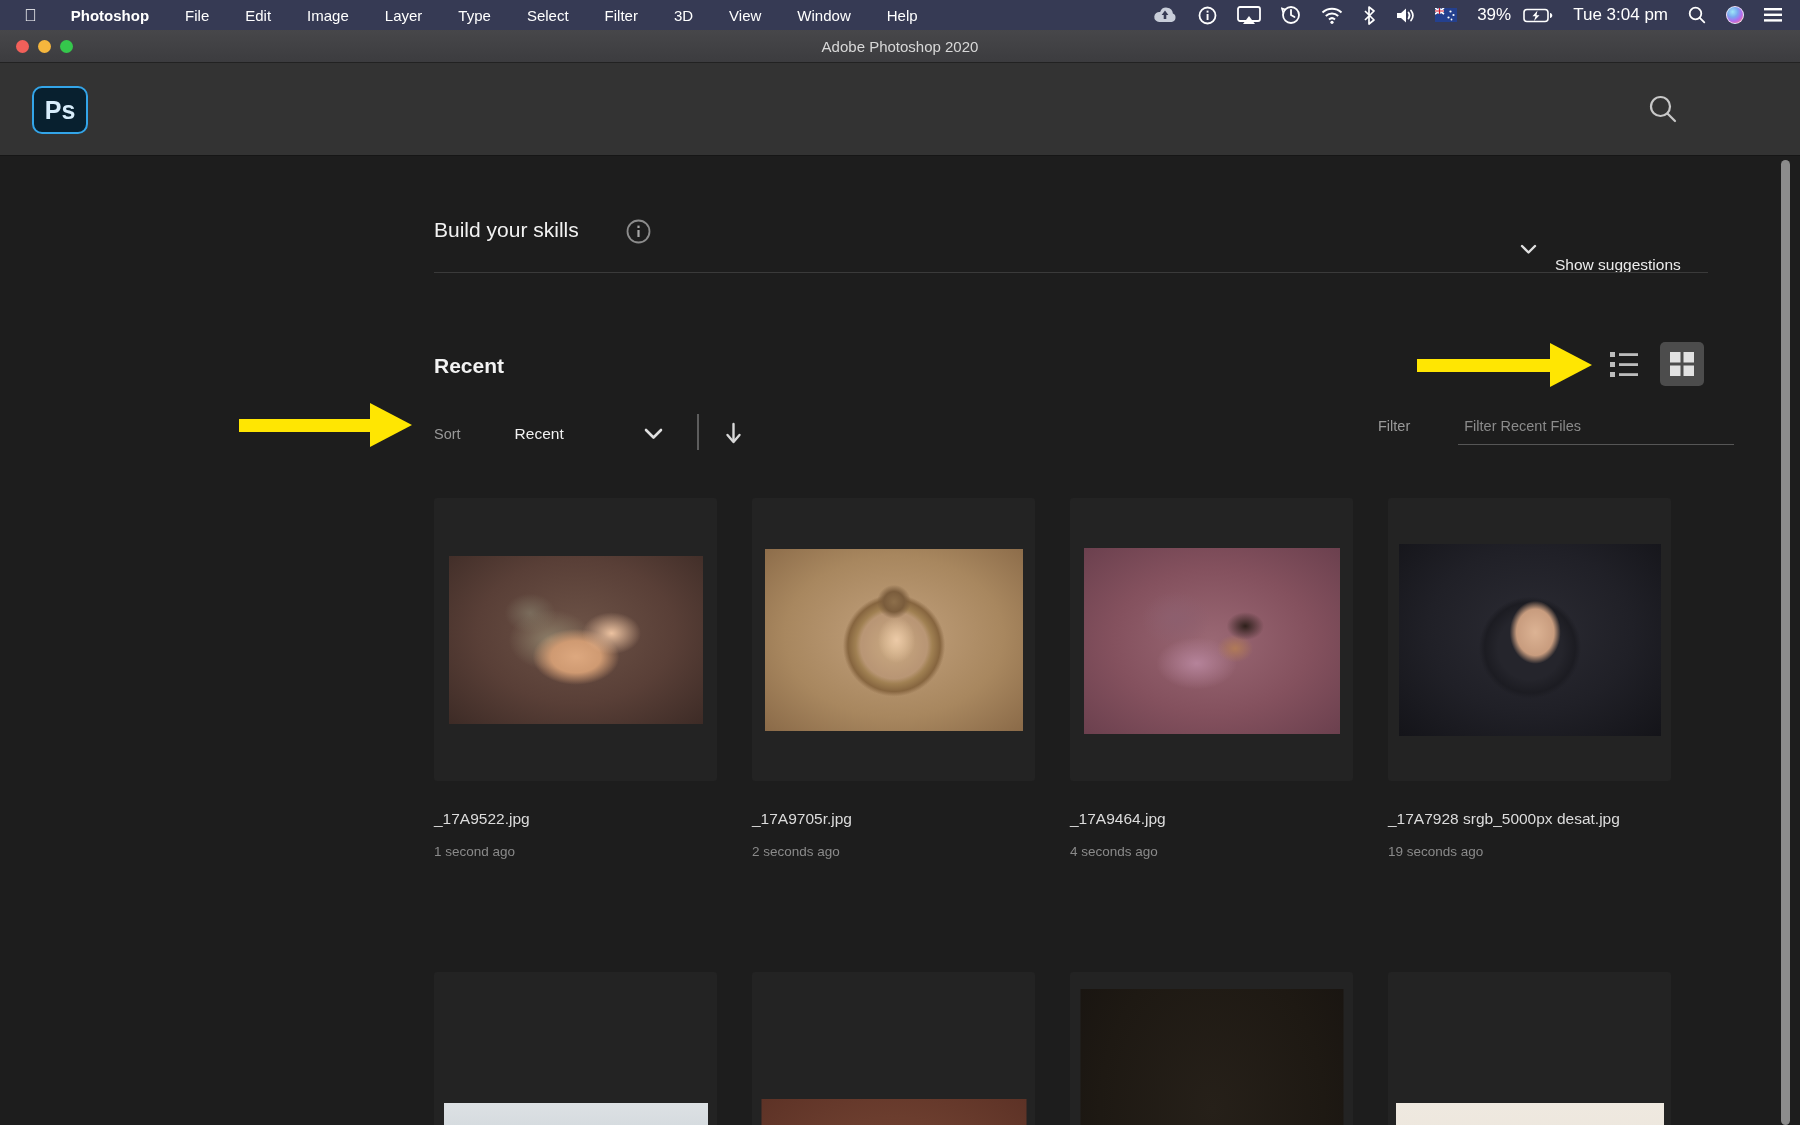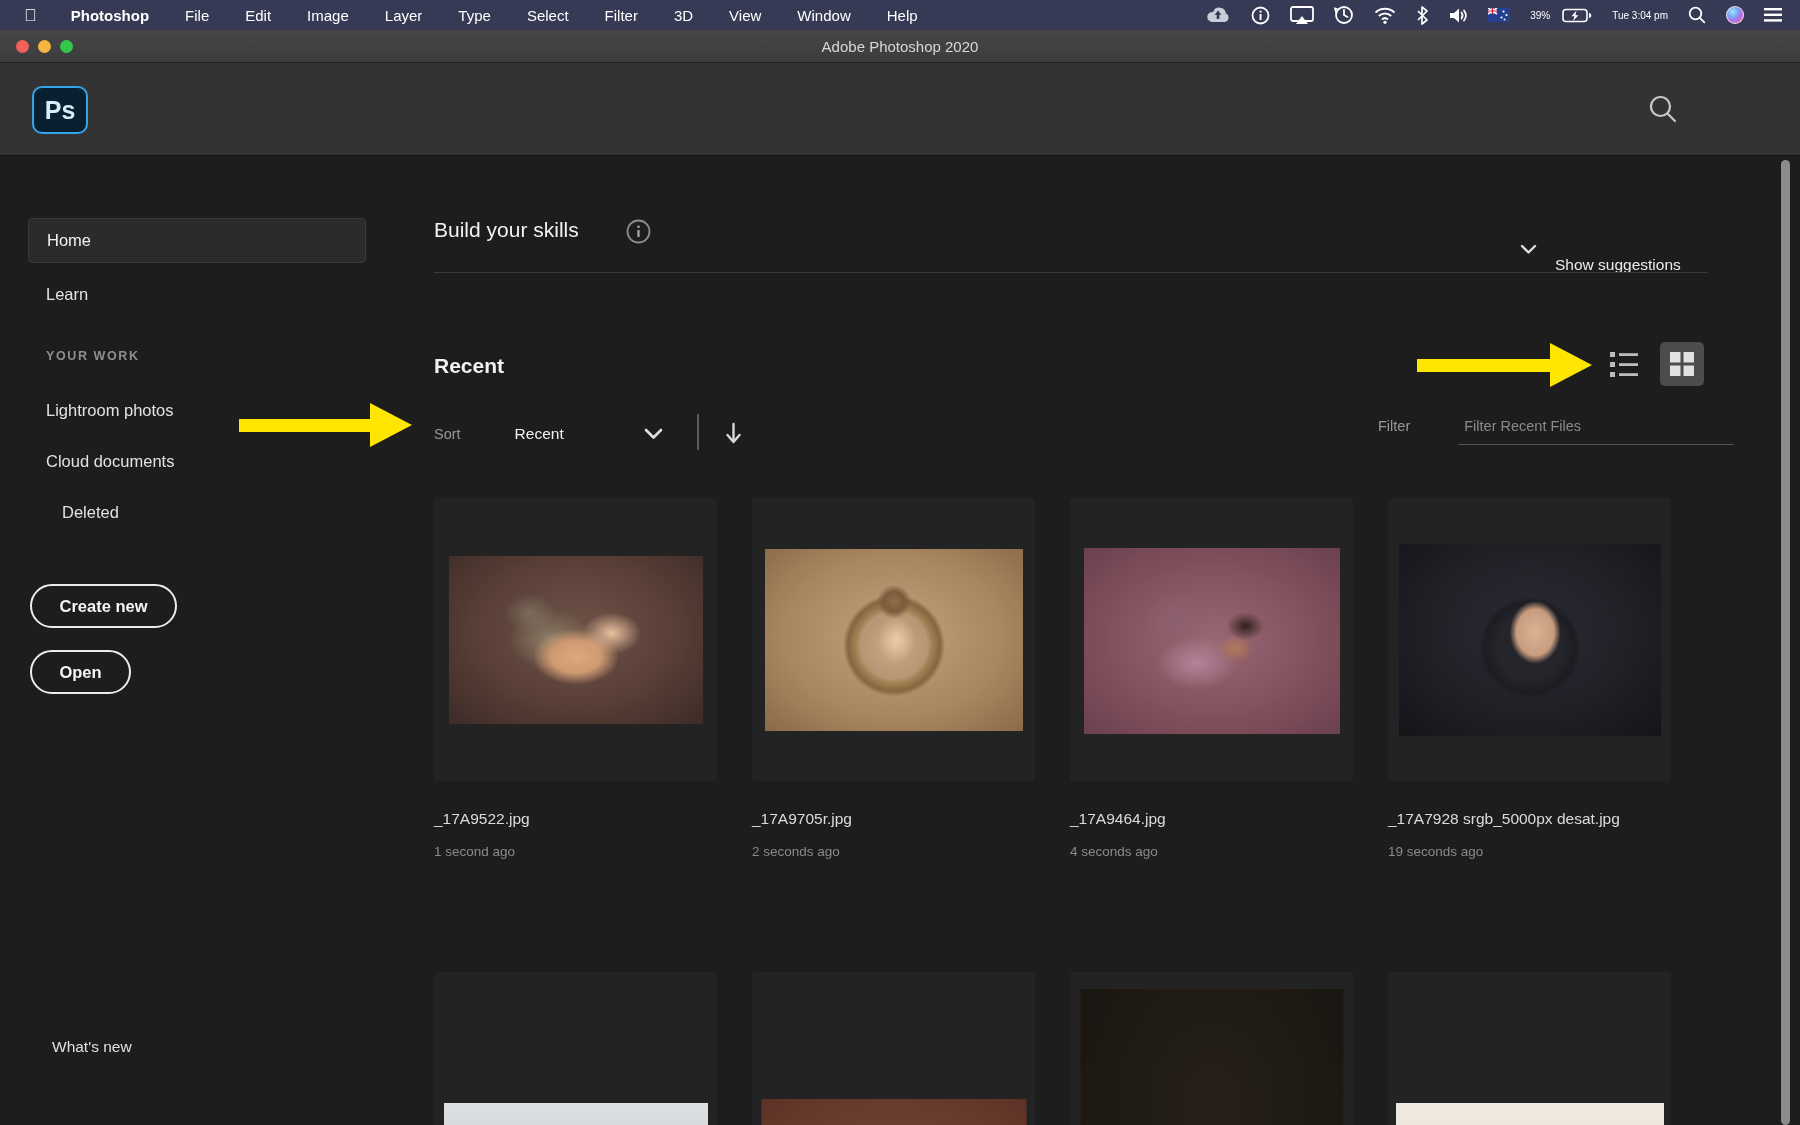--- a/index.html
+++ b/index.html
@@ -16,21 +16,21 @@
     position:absolute; left:0; top:0; width:1800px; height:30px;
     background:#363a54; color:#fff; display:flex; align-items:center;
     font-size:15px;
   }
   .menubar .apple { margin-left:24px; font-size:17px; line-height:1; }
   .menu-left { display:flex; align-items:flex-start; gap:36px; margin-left:34px; }
   .menu-item { color:#fff; white-space:nowrap; }
   .menu-item.app-name { font-weight:bold; }
   .menu-right { position:absolute; right:18px; top:0; height:30px; display:flex; align-items:center; gap:20px; }
   .status-icon { display:flex; align-items:center; }
-  .menu-text { color:#fff; font-size:10px; white-space:nowrap; }
+  .menu-text { color:#fff; font-size:17px; white-space:nowrap; }
   .siri-circle {
     width:18px; height:18px; border-radius:50%;
     background:radial-gradient(circle at 35% 30%, #9fe6f7 0%, #7aa8f0 35%, #b06ef0 60%, #f06fa0 85%);
     border:1px solid rgba(255,255,255,.75);
   }
 
   
   .titlebar {
     position:absolute; left:0; top:30px; width:1800px; height:33px;
     background:linear-gradient(180deg,#47474a 0%,#3c3c3f 100%);
@@ -317,33 +317,20 @@
   <div class="app-header">
     <div class="ps-logo">Ps</div>
     <span class="header-search">
       <svg width="30" height="30" viewBox="0 0 30 30">
           <circle cx="12.5" cy="12.5" r="9.5" fill="none" stroke="#c8c8c8" stroke-width="2.2"></circle>
           <line x1="19.5" y1="19.5" x2="27" y2="27" stroke="#c8c8c8" stroke-width="2.2" stroke-linecap="round"></line>
         </svg>
     </span>
   </div>
 
-  <div class="sidebar">
-    <div class="side-active">
-      <span>Home</span>
-    </div>
-    <div class="side-item side-learn">Learn</div>
-    <div class="side-section">YOUR WORK</div>
-    <div class="side-item side-lightroom">Lightroom photos</div>
-    <div class="side-item side-cloud">Cloud documents</div>
-    <div class="side-item side-deleted">Deleted</div>
-    <button class="pill-btn btn-create">Create new</button>
-    <button class="pill-btn btn-open">Open</button>
-    <div class="side-whatsnew">What's new</div>
-  </div>
 
   <div class="main">
 
     <div class="abs skills-title">Build your skills</div>
     <span class="abs info-ic">
       <svg width="25" height="25" viewBox="0 0 25 25">
           <circle cx="12.5" cy="12.5" r="11" fill="none" stroke="#8c8c8c" stroke-width="1.8"></circle>
           <rect x="11.4" y="11" width="2.2" height="7" fill="#a8a8a8"></rect>
           <rect x="11.4" y="6.6" width="2.2" height="2.4" fill="#a8a8a8"></rect>
         </svg>

